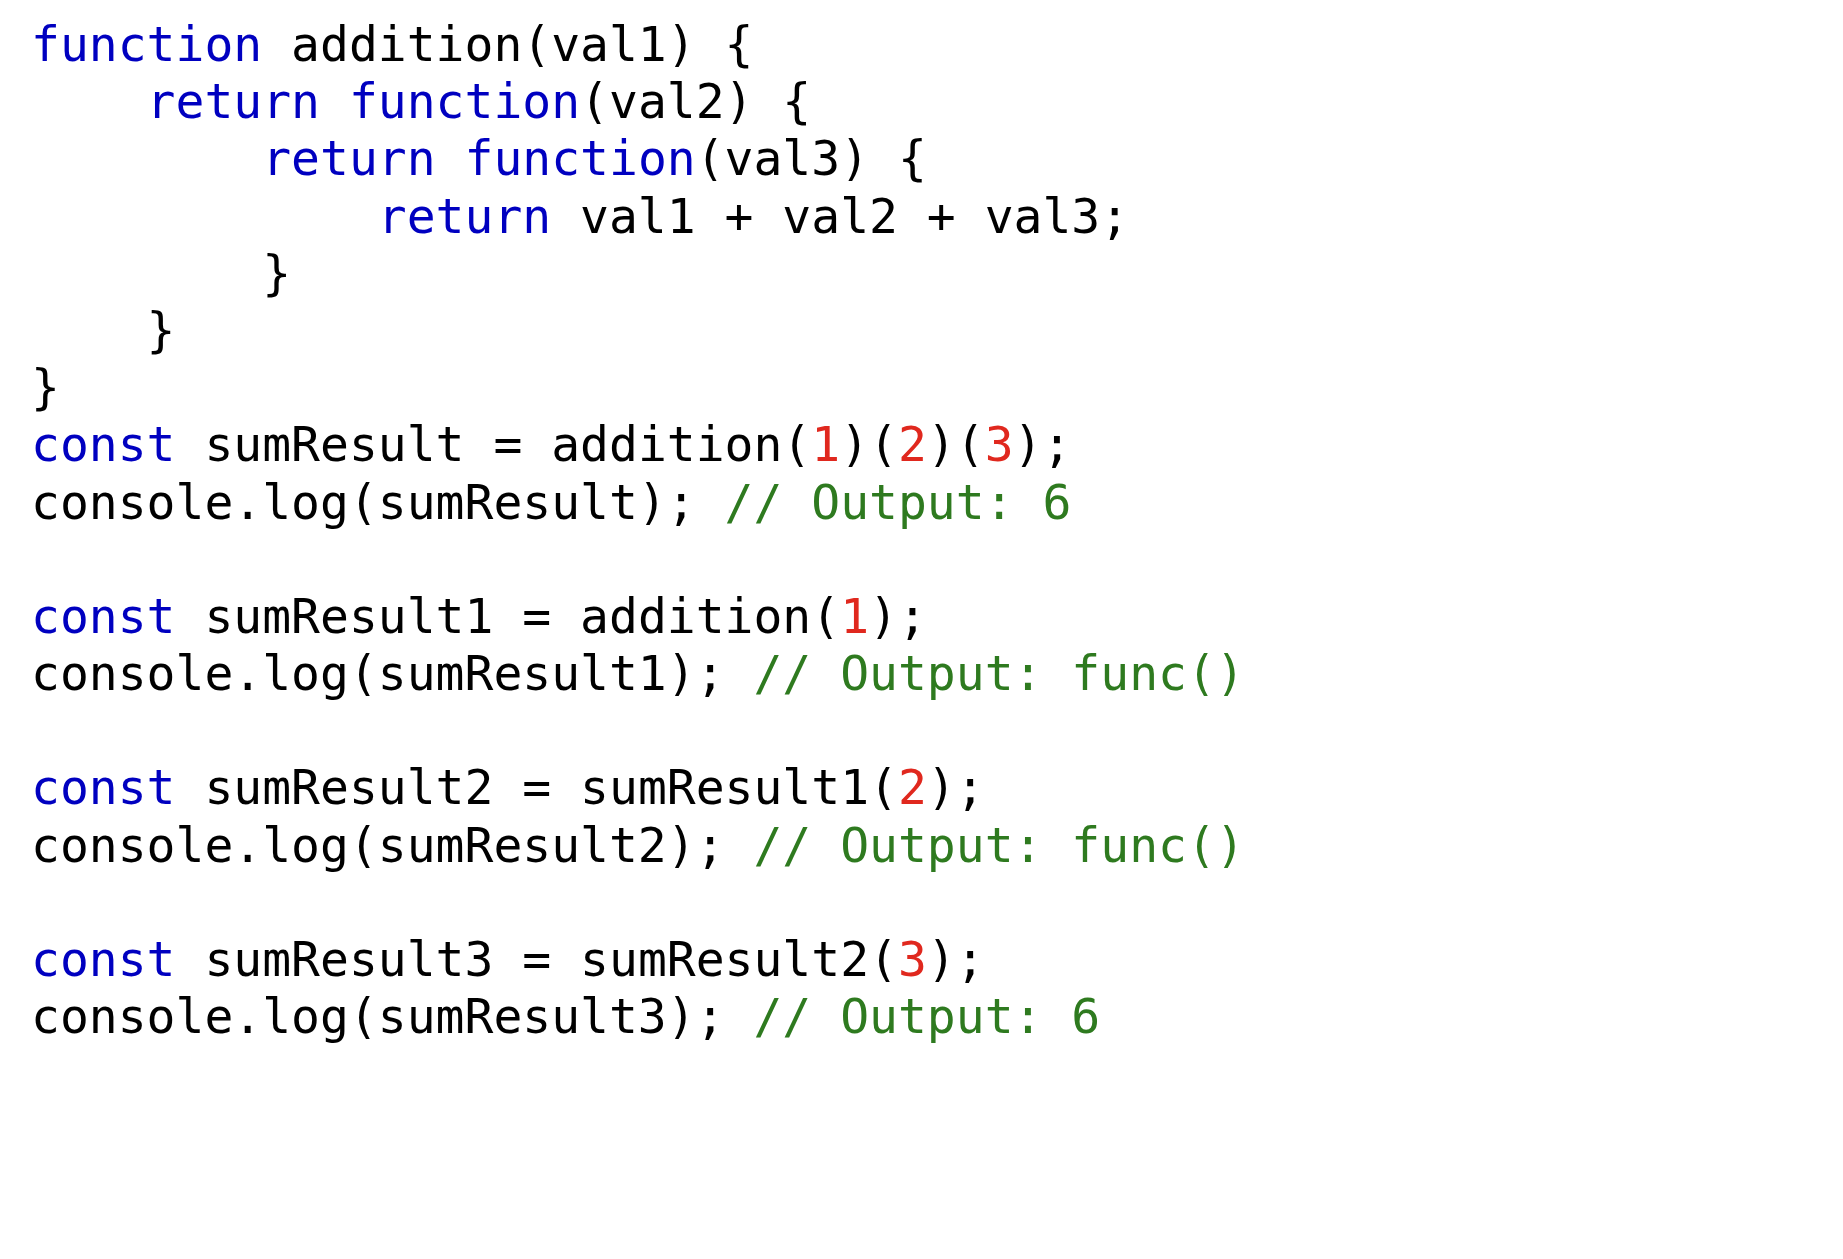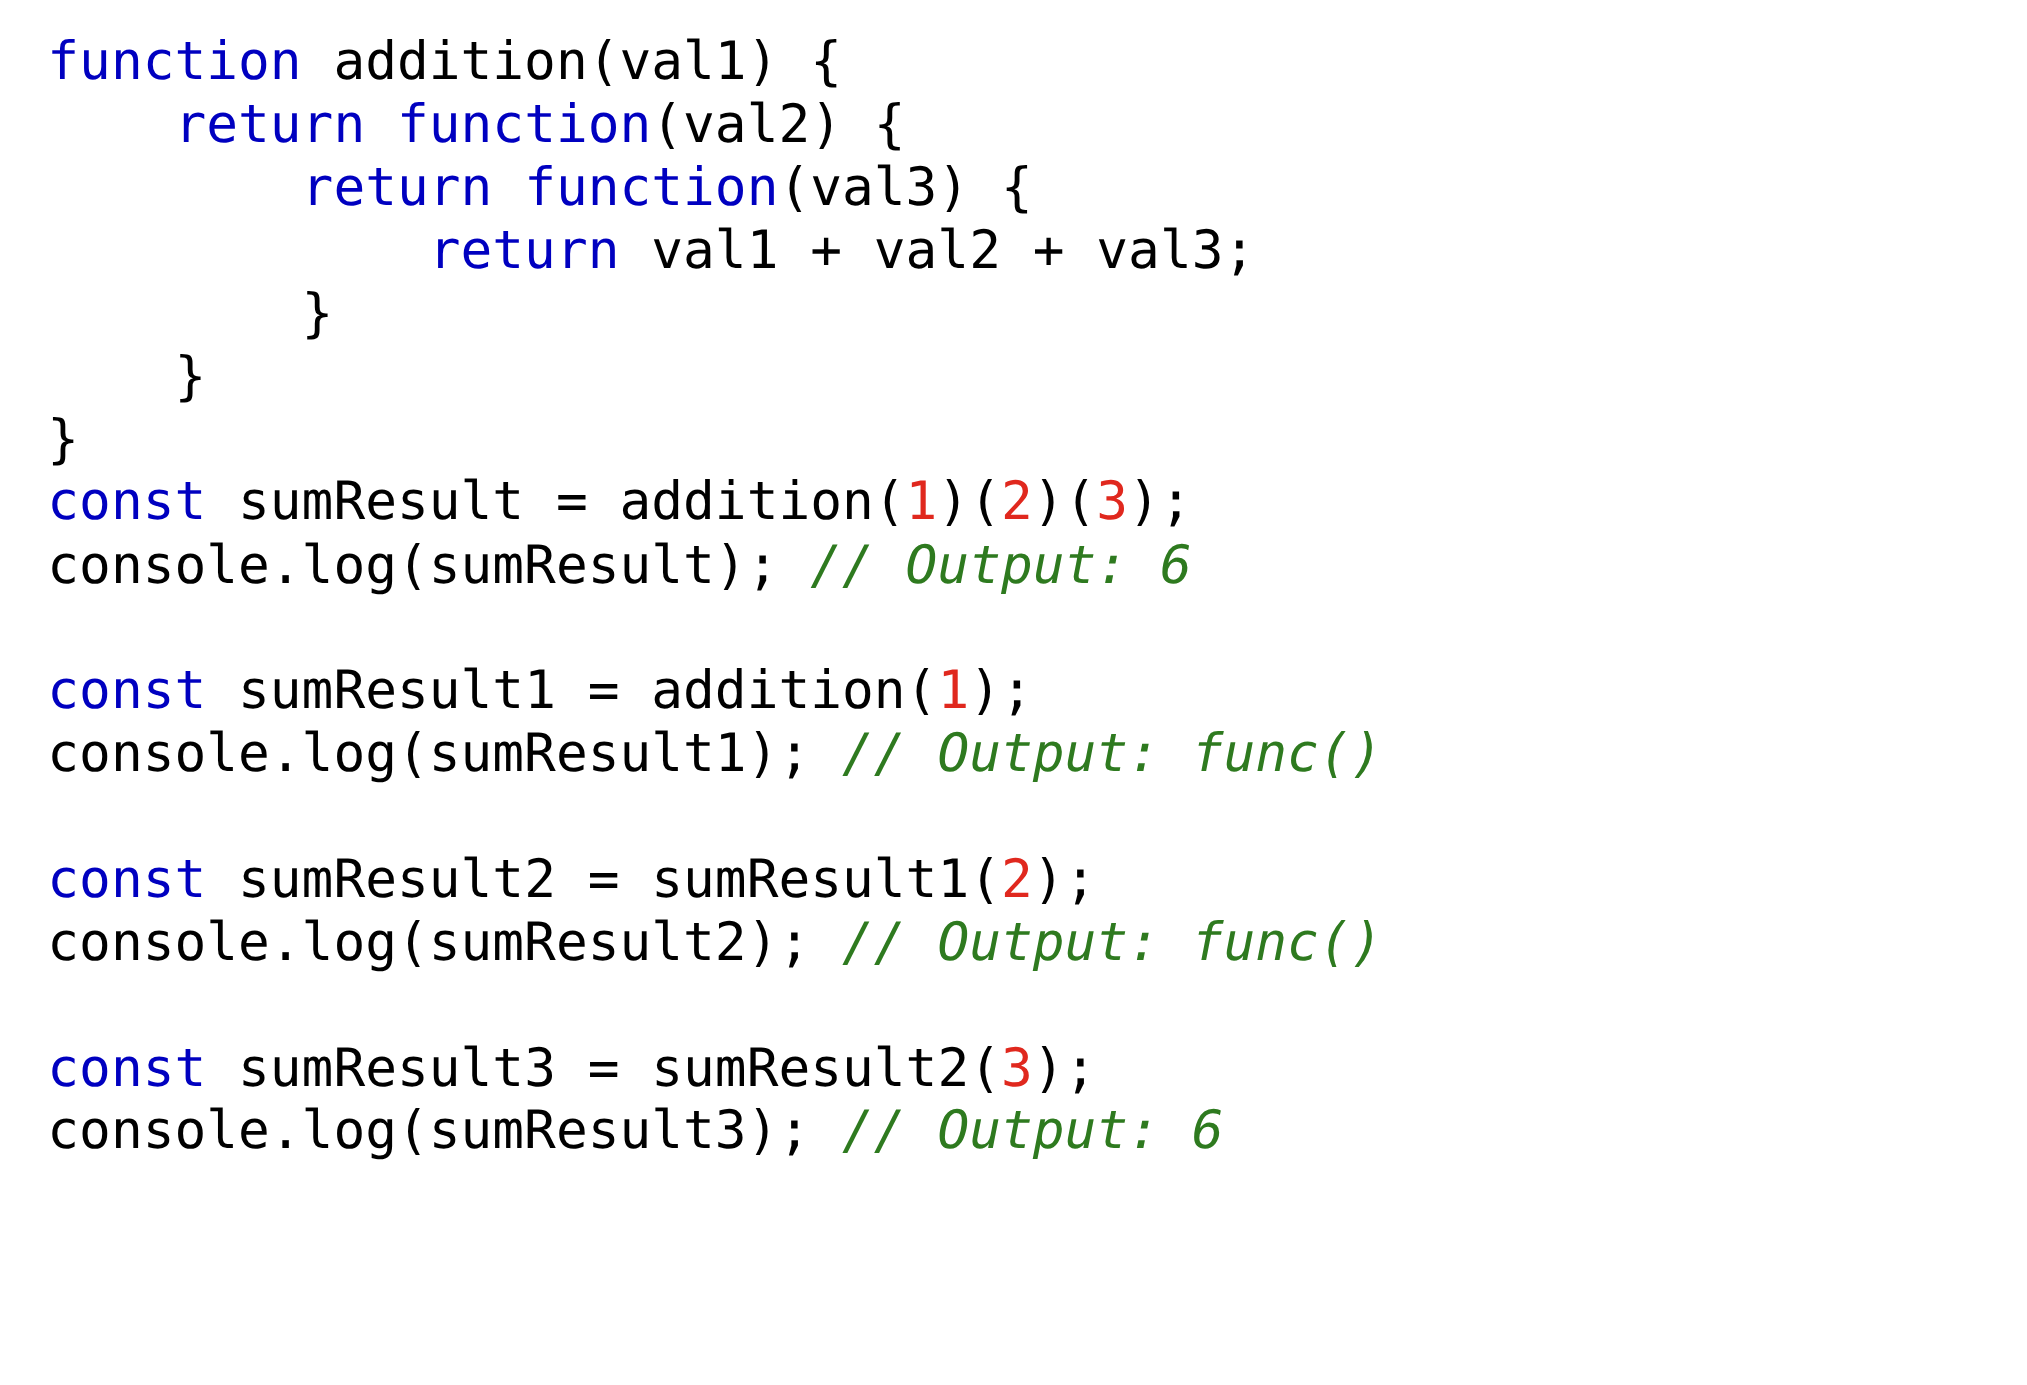--- a/index.html
+++ b/index.html
@@ -7,28 +7,28 @@
       padding: 0;
       background: #ffffff;
       width: 1843px;
       height: 1259px;
       overflow: hidden;
     }
     .code {
       position: absolute;
       left: 27px;
       top: 12px;
-      margin: 16px;
+      margin: 4px;
       font-family: "DejaVu Sans Mono", "Liberation Mono", monospace;
       font-size: 48px;
       line-height: 57.2px;
       color: #000000;
       white-space: pre;
     }
     .line { display: block; height: 57.2px; }
     .kw { color: #0000c0; }
     .num { color: #e0281e; }
-    .cm { color: #2e7a1f; font-style: italic; }
+    .cm { color: #2e7a1f; }
   </style>
 </head>
 <body>
 
 <pre class="code" id="code-block"><span class="line"><span class="kw">function</span><span> addition(val1) {</span></span><span class="line"><span>    </span><span class="kw">return</span><span> </span><span class="kw">function</span><span>(val2) {</span></span><span class="line"><span>        </span><span class="kw">return</span><span> </span><span class="kw">function</span><span>(val3) {</span></span><span class="line"><span>            </span><span class="kw">return</span><span> val1 + val2 + val3;</span></span><span class="line"><span>        }</span></span><span class="line"><span>    }</span></span><span class="line"><span>}</span></span><span class="line"><span class="kw">const</span><span> sumResult = addition(</span><span class="num">1</span><span>)(</span><span class="num">2</span><span>)(</span><span class="num">3</span><span>);</span></span><span class="line"><span>console.log(sumResult); </span><span class="cm">// Output: 6</span></span><span class="line"> </span><span class="line"><span class="kw">const</span><span> sumResult1 = addition(</span><span class="num">1</span><span>);</span></span><span class="line"><span>console.log(sumResult1); </span><span class="cm">// Output: func()</span></span><span class="line"> </span><span class="line"><span class="kw">const</span><span> sumResult2 = sumResult1(</span><span class="num">2</span><span>);</span></span><span class="line"><span>console.log(sumResult2); </span><span class="cm">// Output: func()</span></span><span class="line"> </span><span class="line"><span class="kw">const</span><span> sumResult3 = sumResult2(</span><span class="num">3</span><span>);</span></span><span class="line"><span>console.log(sumResult3); </span><span class="cm">// Output: 6</span></span></pre>
 
 </body></html>

